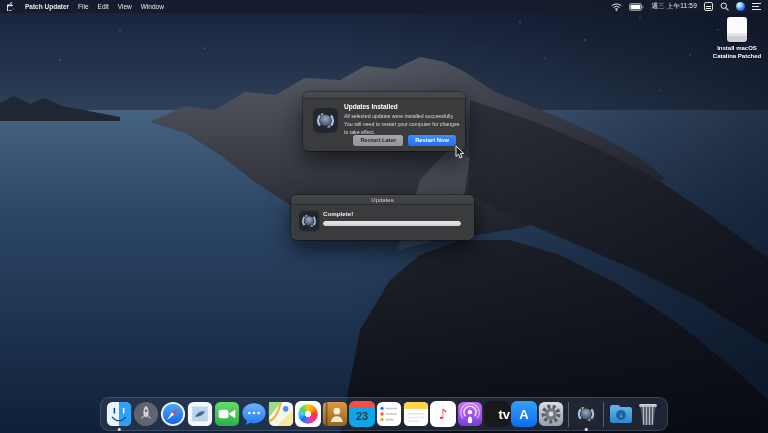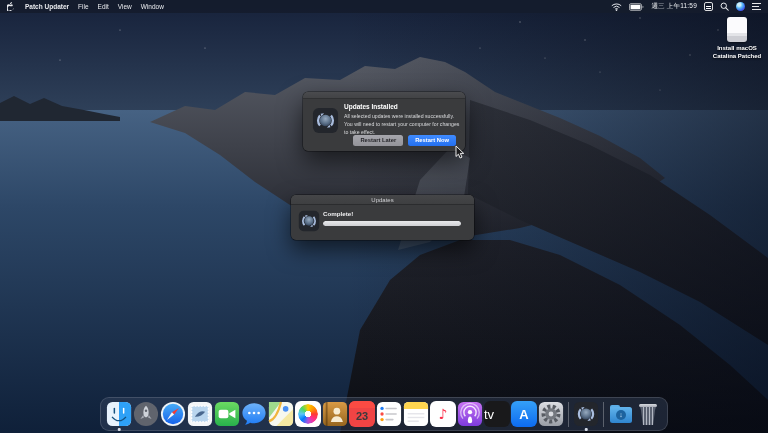--- a/index.html
+++ b/index.html
@@ -74,27 +74,27 @@
   .dock{position:absolute;left:100px;top:397px;width:568px;height:34px;border-radius:9px;
         background:rgba(58,72,98,.42);border:1px solid rgba(255,255,255,.14);
         display:flex;align-items:center;padding:0 5px;gap:1px;}
   .dock-item{position:relative;width:26px;height:26px;flex:0 0 auto;cursor:pointer;}
   .dock-item>svg{width:26px;height:26px;}
   .dock-sep{width:1px;height:25px;background:rgba(255,255,255,.28);margin:0 3px;flex:0 0 auto;}
   .run-dot{position:absolute;left:50%;bottom:-3.5px;width:2.5px;height:2.5px;border-radius:50%;
            background:#d7dde8;transform:translateX(-50%);}
   .tile{width:26px;height:26px;border-radius:6px;position:relative;overflow:hidden;}
   
-  .cal{background:#ef4444;}
+  .cal{background:#0ea5e9;}
   .cal::before{content:"";position:absolute;left:0;top:0;width:100%;height:7px;background:#fb4b43;}
   .cal-num{position:absolute;left:0;top:7px;width:100%;text-align:center;font-size:11px;
            font-weight:bold;color:#3a3a3c;line-height:17px;}
   
-  .tvtile{background:#19191b;color:#fff;display:flex;align-items:center;justify-content:flex-start;
-          font-size:13px;font-weight:normal;}
+  .tvtile{background:#19191b;color:#fff;display:flex;align-items:center;justify-content:flex-end;
+          font-size:13px;font-weight:bold;}
   
   .astile{background:linear-gradient(#35a0f8,#0d6bf0);color:#fff;display:flex;align-items:center;
           justify-content:center;font-size:13px;font-weight:bold;}
   
   .mutile{background:#fff;color:#fa2d48;display:flex;align-items:center;justify-content:center;
           font-size:14px;font-family:"DejaVu Sans",sans-serif;}
   
   .phtile{background:#fff;}
   .ph-wheel{position:absolute;left:3px;top:3px;width:20px;height:20px;border-radius:50%;
      background:conic-gradient(#ffcc00,#ff9500,#ff3b30,#ff2d90,#af52de,#007aff,#5ac8fa,#4cd964,#ffcc00);

